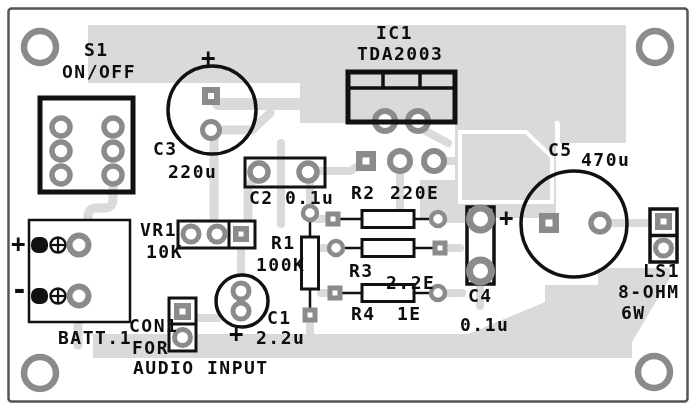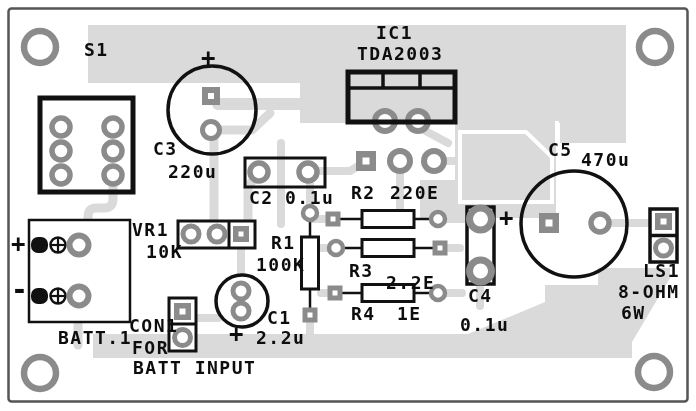--- a/index.html
+++ b/index.html
@@ -199,53 +199,54 @@
       <line x1="310" y1="215" x2="310" y2="237" stroke-width="2.5"></line>
       <line x1="310" y1="289" x2="310" y2="312" stroke-width="2.5"></line>
       <rect x="301.5" y="237" width="17" height="52" fill="#fff" stroke-width="3"></rect>
       <circle cx="310" cy="213" r="7" fill="#fff" stroke="#8b8b8b" stroke-width="4.5"></circle>
       <rect x="302.5" y="307.5" width="15" height="15" fill="#8b8b8b" stroke="none"></rect>
       <rect x="307.5" y="312.5" width="5" height="5" fill="#fff" stroke="none"></rect>
     </g>
   </svg>
 
   <div class="lbl" style="left:84px;top:41px">S1</div>
+  <div class="lbl" style="left:62px;top:63px">ON/OFF</div>
 
   <div class="lbl" style="left:376px;top:24px">IC1</div>
   <div class="lbl" style="left:357px;top:45px">TDA2003</div>
 
   <div class="lbl sign" style="left:201px;top:46px">+</div>
   <div class="lbl" style="left:153px;top:140px">C3</div>
   <div class="lbl" style="left:168px;top:163px">220u</div>
 
   <div class="lbl" style="left:249px;top:189px">C2</div>
   <div class="lbl" style="left:285px;top:189px">0.1u</div>
 
-  <div class="lbl" style="left:132px;top:221px">VR1</div>
+  <div class="lbl" style="left:140px;top:221px">VR1</div>
   <div class="lbl" style="left:146px;top:243px">10K</div>
 
   <div class="lbl" style="left:271px;top:234px">R1</div>
   <div class="lbl" style="left:256px;top:256px">100K</div>
 
   <div class="lbl" style="left:351px;top:184px">R2</div>
   <div class="lbl" style="left:390px;top:184px">220E</div>
 
   <div class="lbl" style="left:349px;top:262px">R3</div>
   <div class="lbl" style="left:386px;top:274px">2.2E</div>
 
   <div class="lbl" style="left:351px;top:305px">R4</div>
   <div class="lbl" style="left:397px;top:305px">1E</div>
 
   <div class="lbl" style="left:267px;top:309px">C1</div>
   <div class="lbl sign" style="left:229px;top:322px">+</div>
   <div class="lbl" style="left:256px;top:329px">2.2u</div>
 
   <div class="lbl" style="left:129px;top:317px">CON1</div>
   <div class="lbl" style="left:132px;top:339px">FOR</div>
-  <div class="lbl" style="left:133px;top:359px">BATT INPUT</div>
+  <div class="lbl" style="left:133px;top:359px">AUDIO INPUT</div>
 
   <div class="lbl" style="left:58px;top:329px">BATT.1</div>
   <div class="lbl sign" style="left:11px;top:232px">+</div>
   <div class="lbl minus" style="left:11px;top:276px">-</div>
 
   <div class="lbl" style="left:468px;top:287px">C4</div>
   <div class="lbl" style="left:460px;top:316px">0.1u</div>
 
   <div class="lbl" style="left:548px;top:141px">C5</div>
   <div class="lbl" style="left:581px;top:151px">470u</div>

